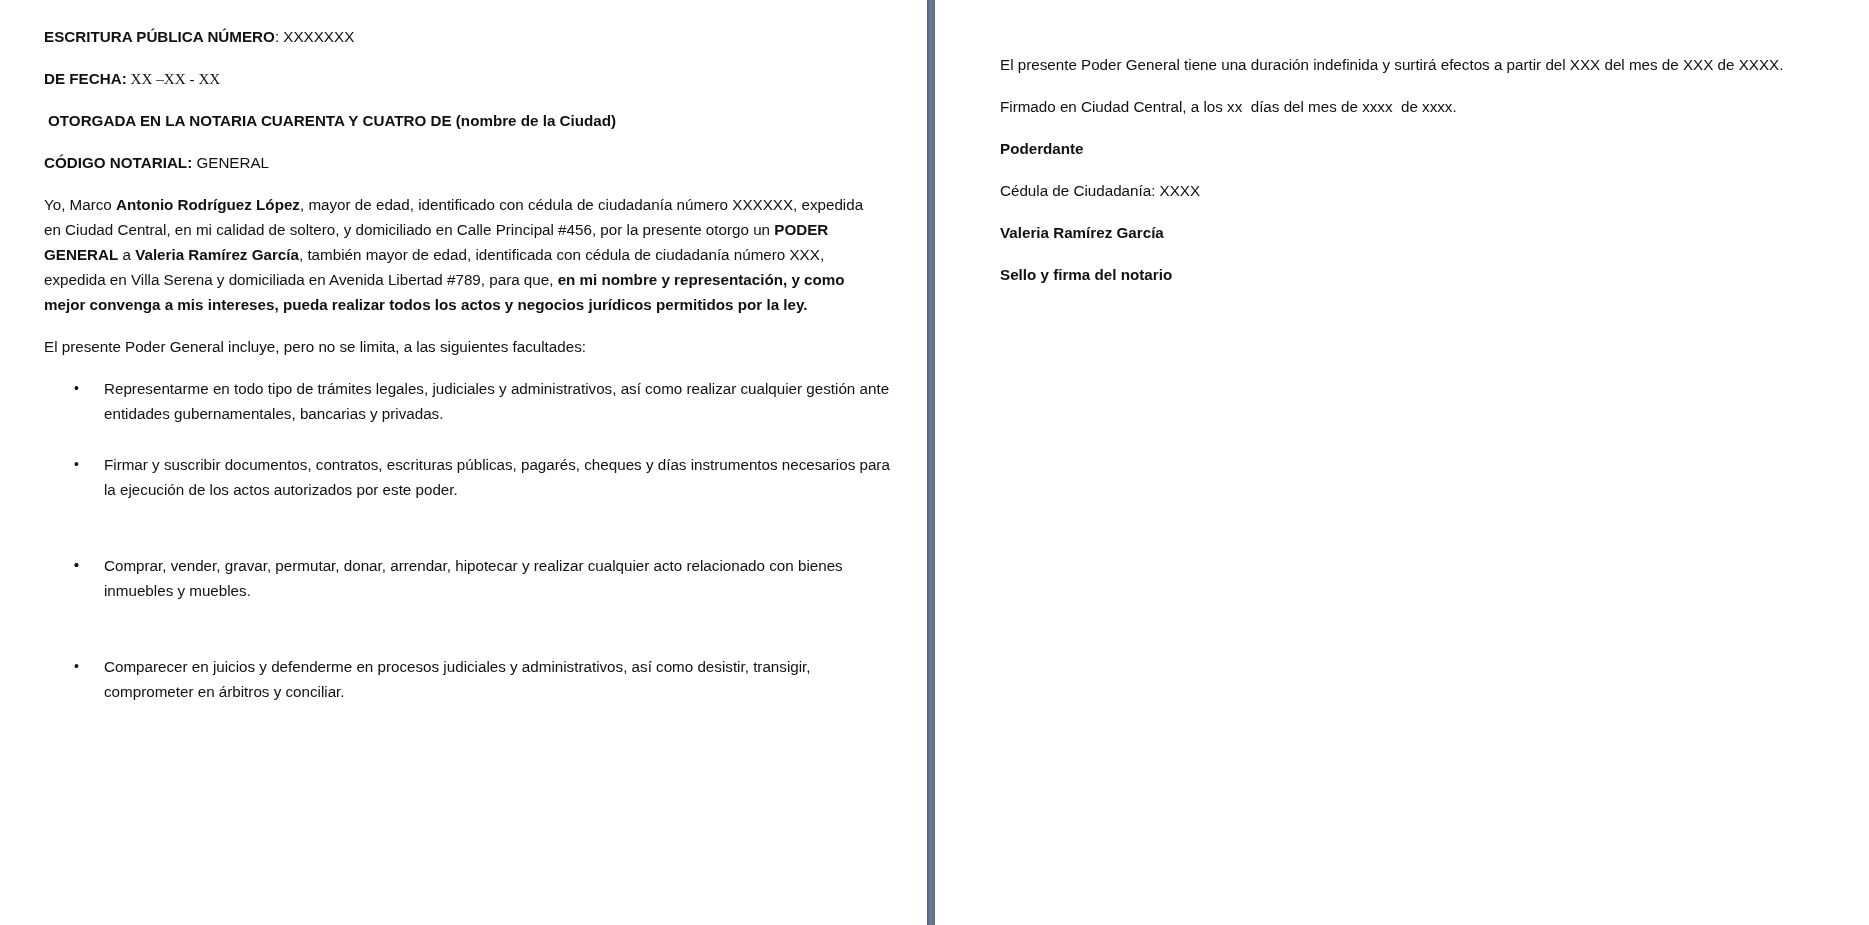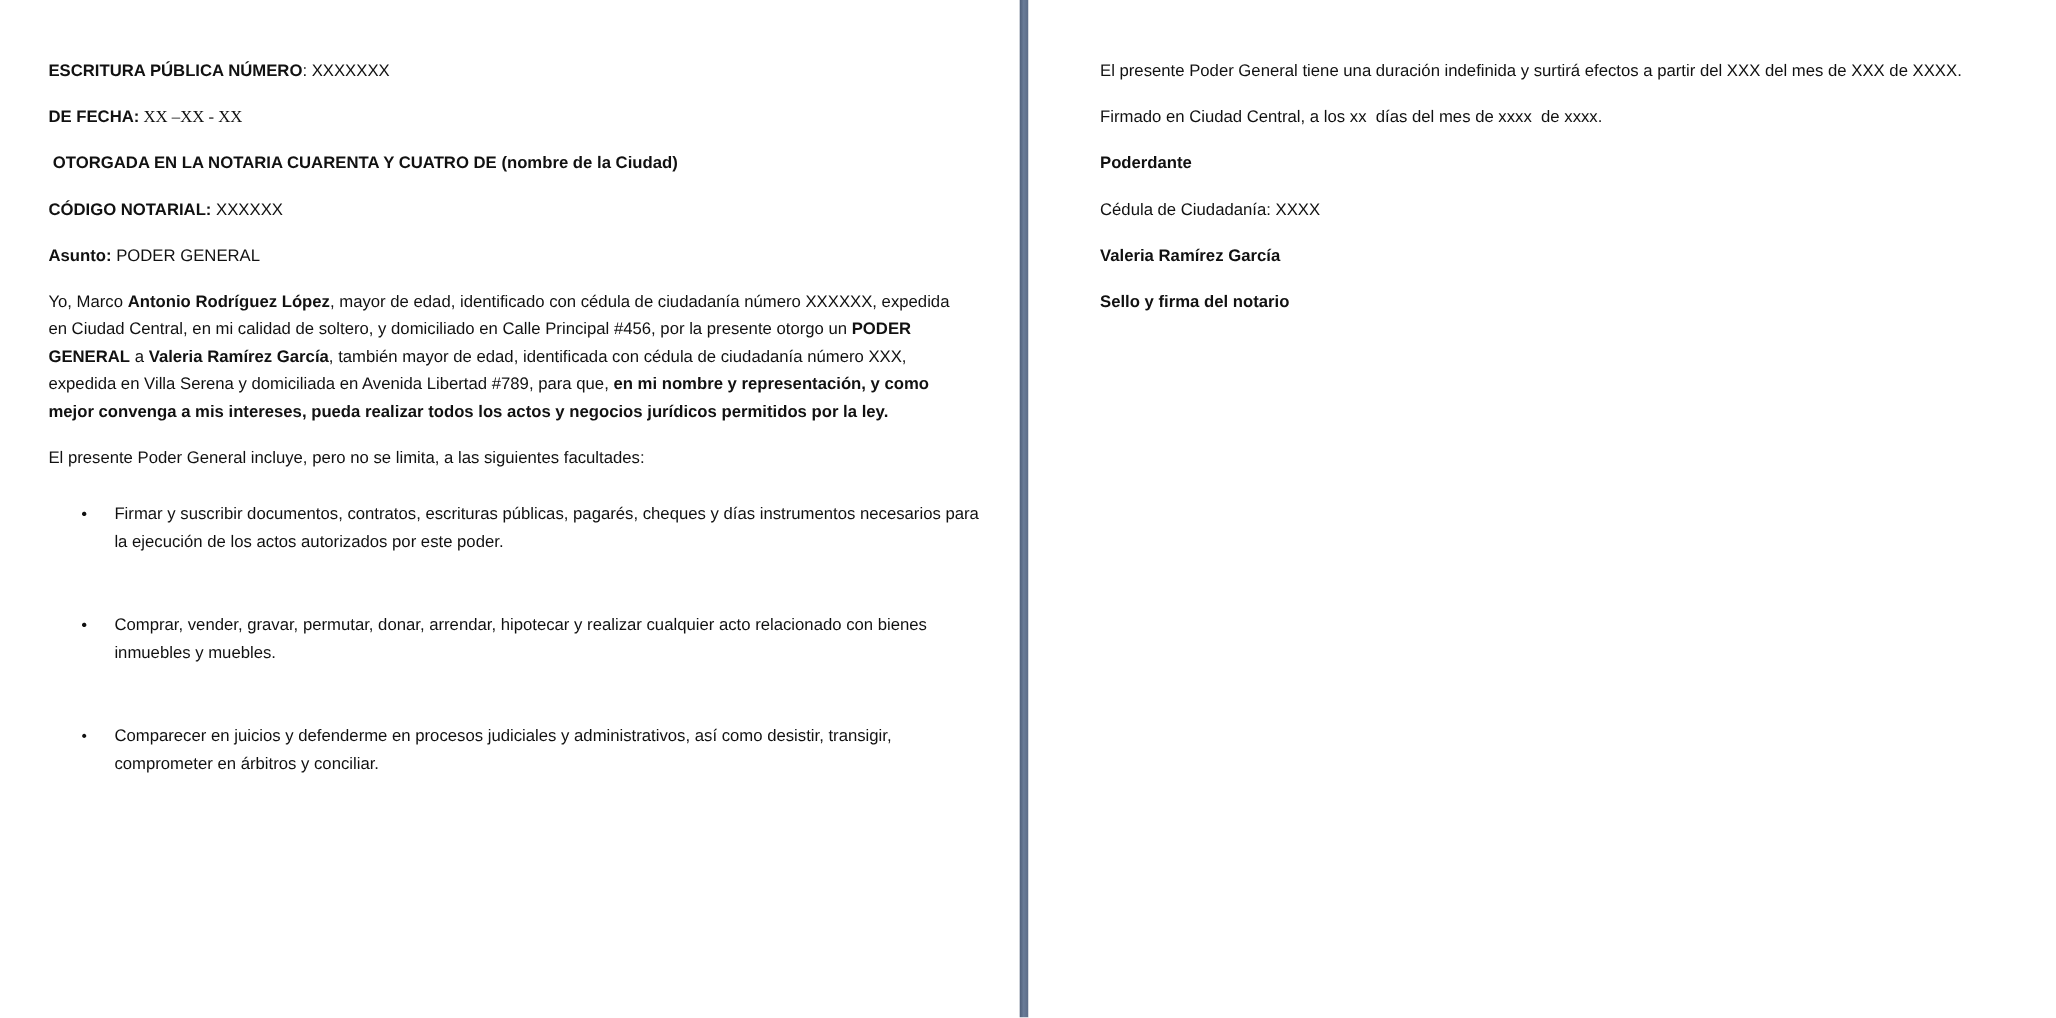--- a/index.html
+++ b/index.html
@@ -19,21 +19,21 @@
     .page {
       position: absolute;
       top: 0;
       height: 925px;
       background: #ffffff;
       box-sizing: border-box;
     }
     #page-left {
       left: 0;
       width: 927px;
-      padding: 52px 0 0 44px;
+      padding: 24px 0 0 44px;
     }
     #page-right {
       left: 935px;
       width: 934px;
       padding: 52px 0 0 65px;
     }
     .divider {
       position: absolute;
       left: 927px;
       top: 0;
@@ -87,36 +87,34 @@
 
   <div class="line-block">
     <b>DE FECHA:</b><span style="white-space:pre;font-family:Liberation Serif, serif;"> XX –XX - XX</span>
   </div>
 
   <div class="line-block indent-space">
     <b>OTORGADA EN LA NOTARIA CUARENTA Y CUATRO DE (nombre de la Ciudad)</b><span></span>
   </div>
 
   <div class="line-block">
-    <b>CÓDIGO NOTARIAL:</b><span style="white-space:pre;"> XXXXXX</span>
+    <b>CÓDIGO NOTARIAL:</b><span style="white-space:pre;"> GENERAL</span>
   </div>
 
-  <div class="line-block">
-    <b>Asunto:</b><span style="white-space:pre;"> PODER GENERAL</span>
-  </div>
 
   <p class="para">
     <span>Yo, Marco </span><b>Antonio Rodríguez López</b><span>, mayor de edad, identificado con cédula de ciudadanía número XXXXXX, expedida en Ciudad Central, en mi calidad de soltero, y domiciliado en Calle Principal #456, por la presente otorgo un </span><b>PODER GENERAL</b><span> a </span><b>Valeria Ramírez García</b><span>, también mayor de edad, identificada con cédula de ciudadanía número XXX, expedida en Villa Serena y domiciliada en Avenida Libertad #789, para que, </span><b>en mi nombre y representación, y como mejor convenga a mis intereses, pueda realizar todos los actos y negocios jurídicos permitidos por la ley.</b>
   </p>
 
   <p class="para" style="margin-bottom:17px;">El presente Poder General incluye, pero no se limita, a las siguientes facultades:</p>
 
   <ul class="facultades">
     <li style="margin-bottom:26px;">
       <span class="bullet">•</span>
+      <span>Representarme en todo tipo de trámites legales, judiciales y administrativos, así como realizar cualquier gestión ante entidades gubernamentales, bancarias y privadas.</span>
     </li>
     <li style="margin-bottom:51px;">
       <span class="bullet">•</span>
       <span>Firmar y suscribir documentos, contratos, escrituras públicas, pagarés, cheques y días instrumentos necesarios para la ejecución de los actos autorizados por este poder.</span>
     </li>
     <li style="margin-bottom:26px;">
       <span class="bullet">•</span>
     </li>
     <li style="margin-bottom:51px;">
       <span class="bullet">•</span>

